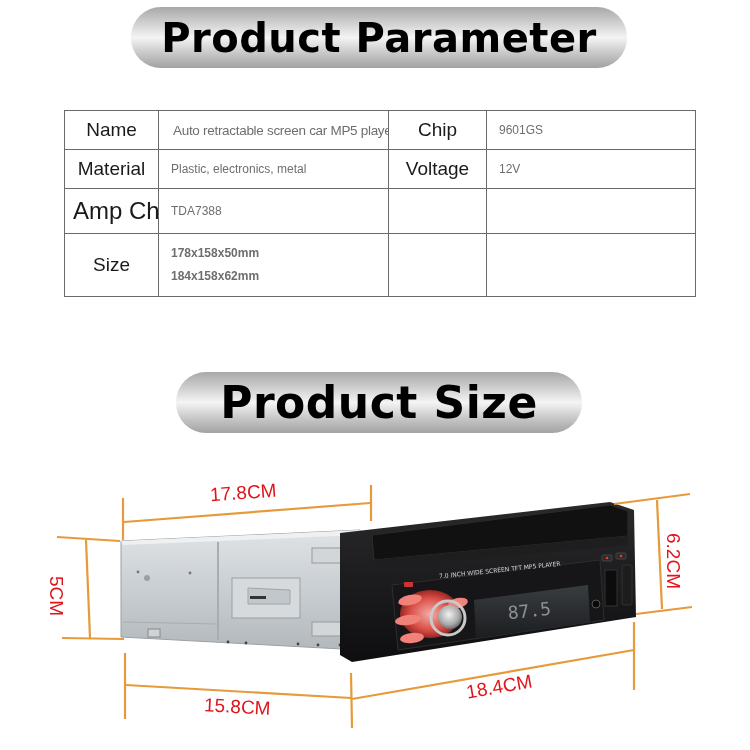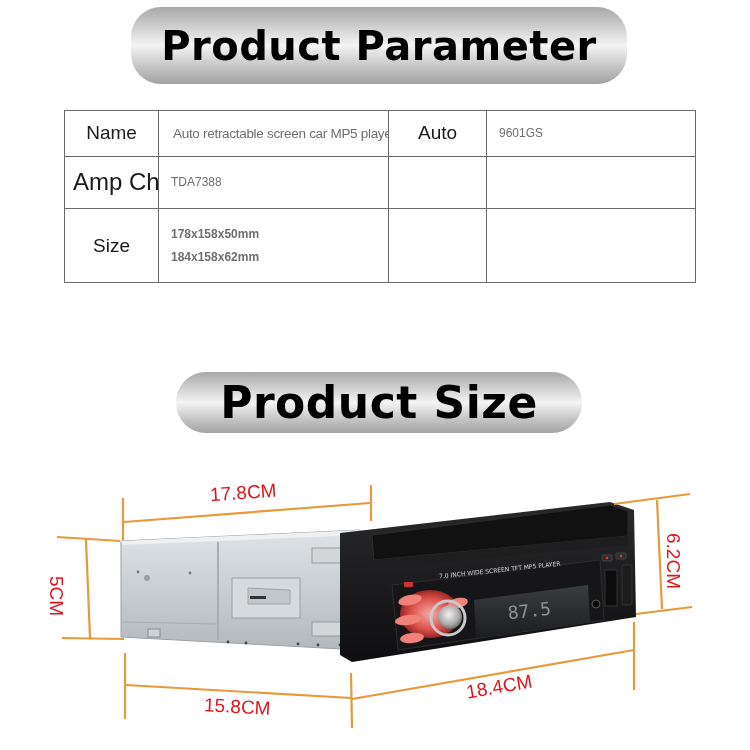--- a/index.html
+++ b/index.html
@@ -7,21 +7,21 @@
 
   .pill {
     position: absolute;
     border-radius: 30px;
     background: linear-gradient(to bottom, #a8a8a8 0%, #c9c9c9 22%, #f4f4f4 50%, #c4c4c4 78%, #a2a2a2 100%);
     display: flex; align-items: center; justify-content: center;
     color: #000; font-weight: bold;
     font-family: "DejaVu Sans", sans-serif;
     letter-spacing: 0.5px;
   }
-  .pill.p1 { left: 131px; top: 7px; width: 496px; height: 77px; font-size: 40px; }
+  .pill.p1 { left: 131px; top: 7px; width: 496px; height: 61px; font-size: 40px; }
   .pill.p2 { left: 176px; top: 372px; width: 406px; height: 61px; font-size: 44px; }
 
   table.params {
     position: absolute; left: 64px; top: 110px;
     width: 631px; height: 173px;
     border-collapse: collapse;
     table-layout: fixed;
   }
   table.params td {
     border: 1.4px solid #6a6a6a;
@@ -54,22 +54,28 @@
   <colgroup>
     <col style="width:94px">
       <col style="width:230px">
       <col style="width:98px">
       <col style="width:209px">
   </colgroup>
   <tbody>
       <tr class="r">
     <td class="lbl">Name</td>
     <td class="val narrow">Auto retractable screen car MP5 player</td>
-    <td class="lbl">Auto</td>
+    <td class="lbl">Chip</td>
     <td class="val">9601GS</td>
+  </tr>
+  <tr class="r">
+    <td class="lbl">Material</td>
+    <td class="val">Plastic, electronics, metal</td>
+    <td class="lbl">Voltage</td>
+    <td class="val" style="padding-left:18px">12V</td>
   </tr>
   <tr class="r">
     <td class="lbl" style="font-size:24px">Amp Chip</td>
     <td class="val">TDA7388</td>
     <td class="lbl"></td>
     <td class="val"></td>
   </tr>
   <tr class="big">
     <td class="lbl">Size</td>
     <td class="val two">

